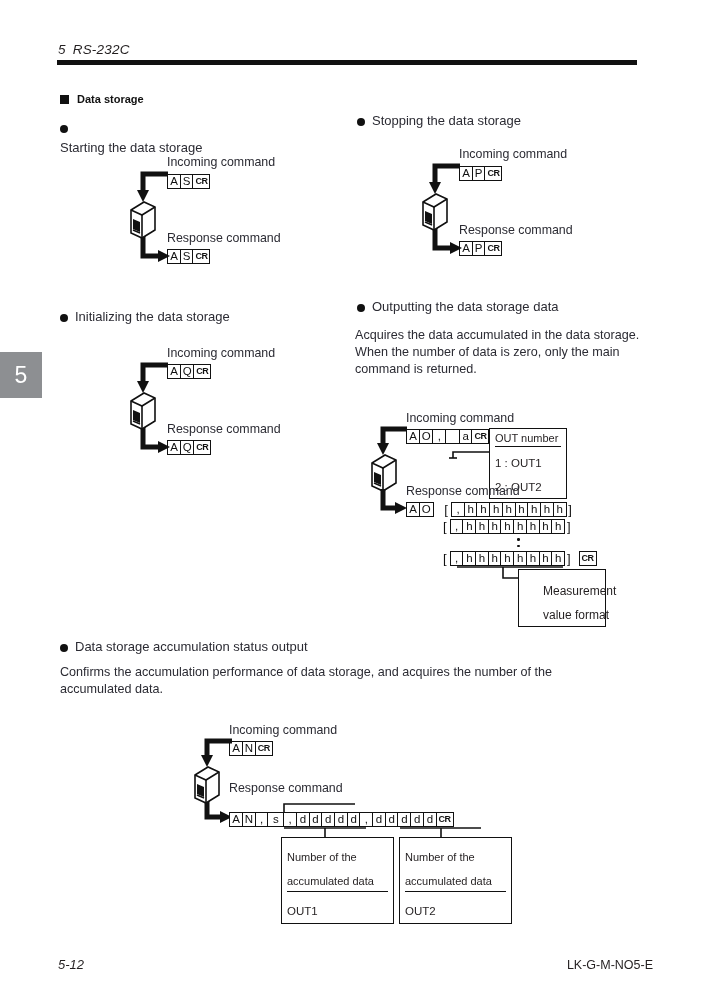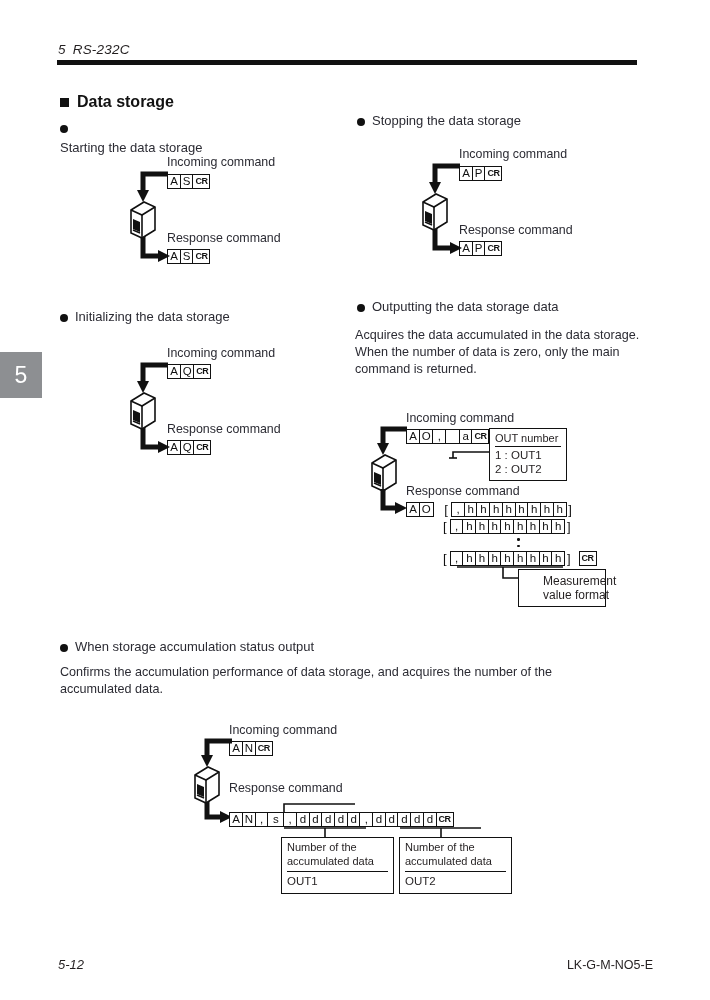--- a/index.html
+++ b/index.html
@@ -22,21 +22,21 @@
 
   
   .chapter-tab{
     position:absolute;left:0;top:352px;width:42px;height:46px;
     background:#8d8f92;color:#fff;font-size:23px;
     display:flex;align-items:center;justify-content:center;
   }
 
   
   .h-square{
-    position:absolute;font-weight:bold;font-size:16px;color:#111;
+    position:absolute;font-weight:bold;font-size:11px;color:#111;
     display:flex;align-items:center;gap:8px;
   }
   .h-square .sq{width:9px;height:9px;background:#111;display:inline-block;}
 
   .h-bullet{
     position:absolute;font-size:13px;color:#2b2b33;
     display:flex;align-items:flex-start;gap:7px;white-space:nowrap;
   }
   .h-bullet .dot{
     width:8px;height:8px;border-radius:50%;background:#111;
@@ -74,21 +74,21 @@
 
   
   .callout{
     position:absolute;border:1.4px solid #111;background:#fff;
     box-sizing:border-box;padding:3px 5px 4px 5px;
   }
   .callout .ttl{
     font-size:11px;color:#231f20;border-bottom:1.2px solid #111;
     padding-bottom:2px;margin-bottom:2px;white-space:nowrap;
   }
-  .callout .ln{font-size:11.5px;color:#231f20;line-height:13.5px;white-space:nowrap;}
+  .callout .ln{font-size:11.5px;color:#231f20;line-height:13.5px;white-space:nowrap;margin-top:10px;}
   .callout.plain{padding:4px 6px;}
   .callout.plain .ln{font-size:12px;line-height:14px;}
 
   .vdots{
     position:absolute;font-size:13px;line-height:6px;color:#111;
     display:flex;flex-direction:column;align-items:center;
   }
   .vdots span{display:block;width:2.5px;height:2.5px;background:#111;border-radius:50%;margin:2px 0;}
 
   
@@ -323,21 +323,21 @@
 
   <svg class="arrow" style="left:359px;top:423px;" width="50" height="100">
     <path d="M48 6 L24 6 L24 22" stroke="#111" stroke-width="5" fill="none"></path>
     <path d="M24 32 l-6 -12 l12 0 z" fill="#111"></path>
     <path d="M24 66 L24 85 L40 85" stroke="#111" stroke-width="5" fill="none"></path>
     <path d="M48 85 l-12 -6 l0 12 z" fill="#111"></path>
   </svg>
 
   <div class="h-bullet" style="left:60px;top:639px;">
     <span class="dot"></span>
-    <span>When storage accumulation status output</span>
+    <span>Data storage accumulation status output</span>
   </div>
   <div class="para" style="left:60px;top:664px;width:550px;">Confirms the accumulation performance of data storage, and acquires the number of the accumulated data.</div>
 
   <div class="label" style="left:229px;top:723px;">Incoming command</div>
   <div class="cmd-row" style="left:229px;top:741px;">
     <span class="tok">A</span>
     <span class="tok">N</span>
     <span class="tok cr">CR</span>
   </div>
 

